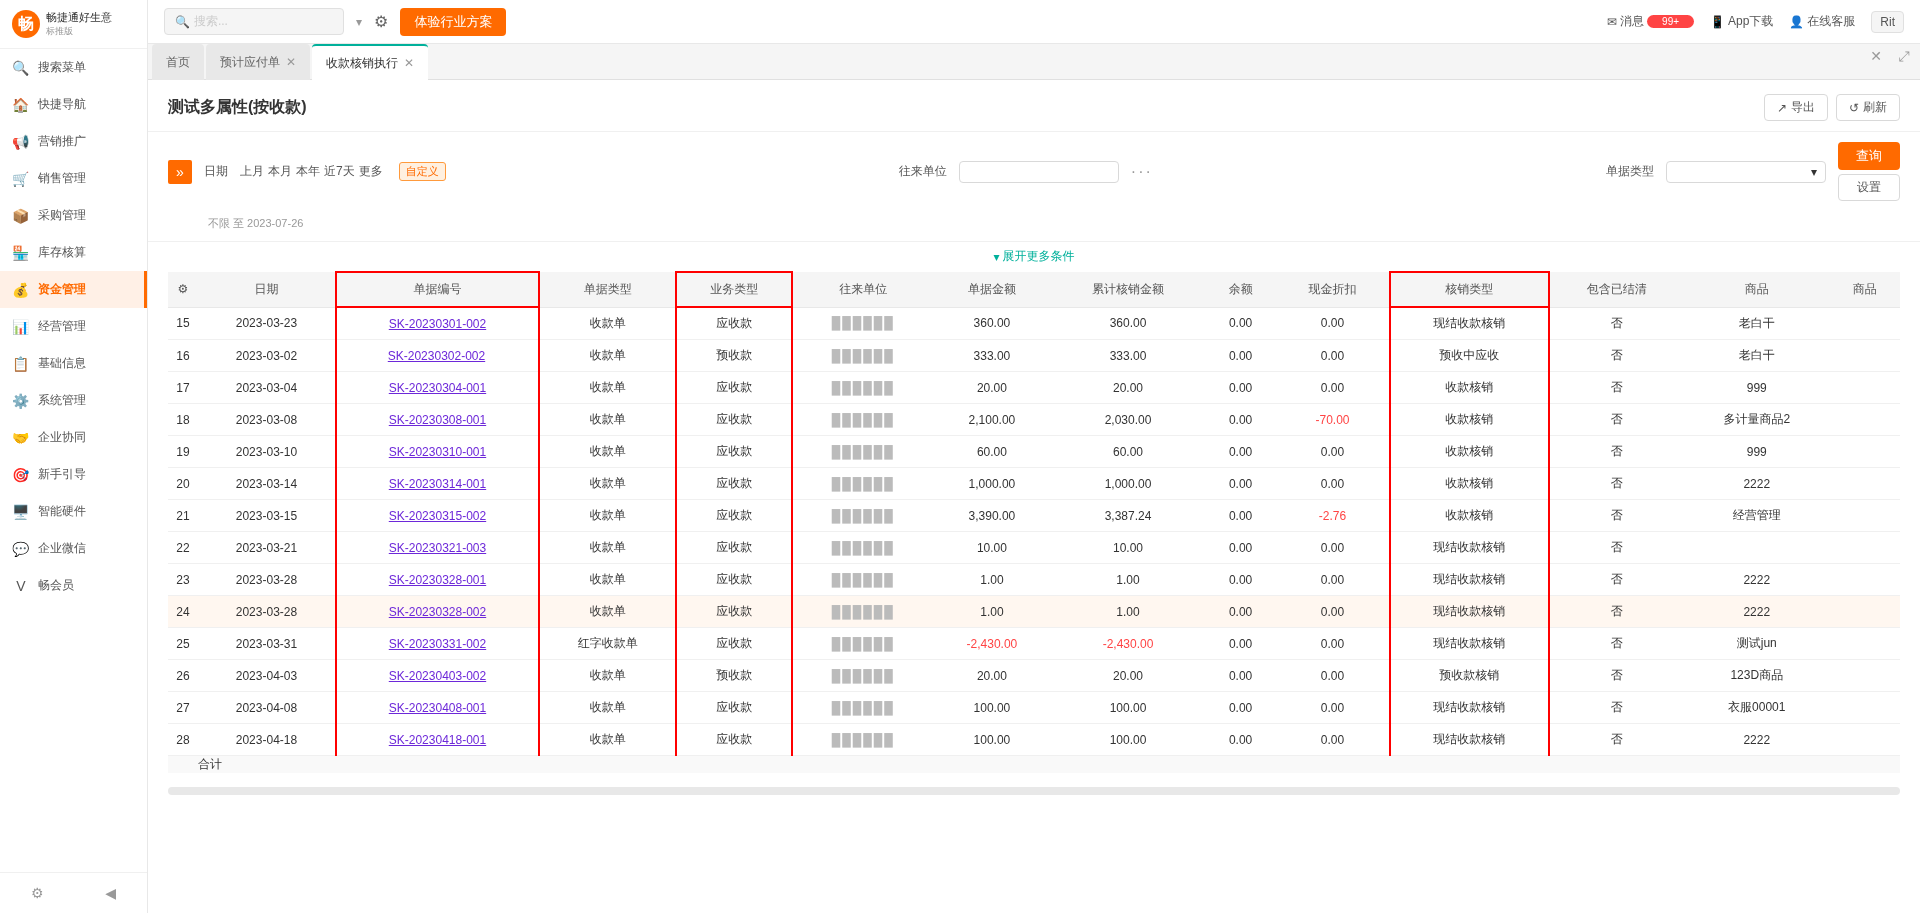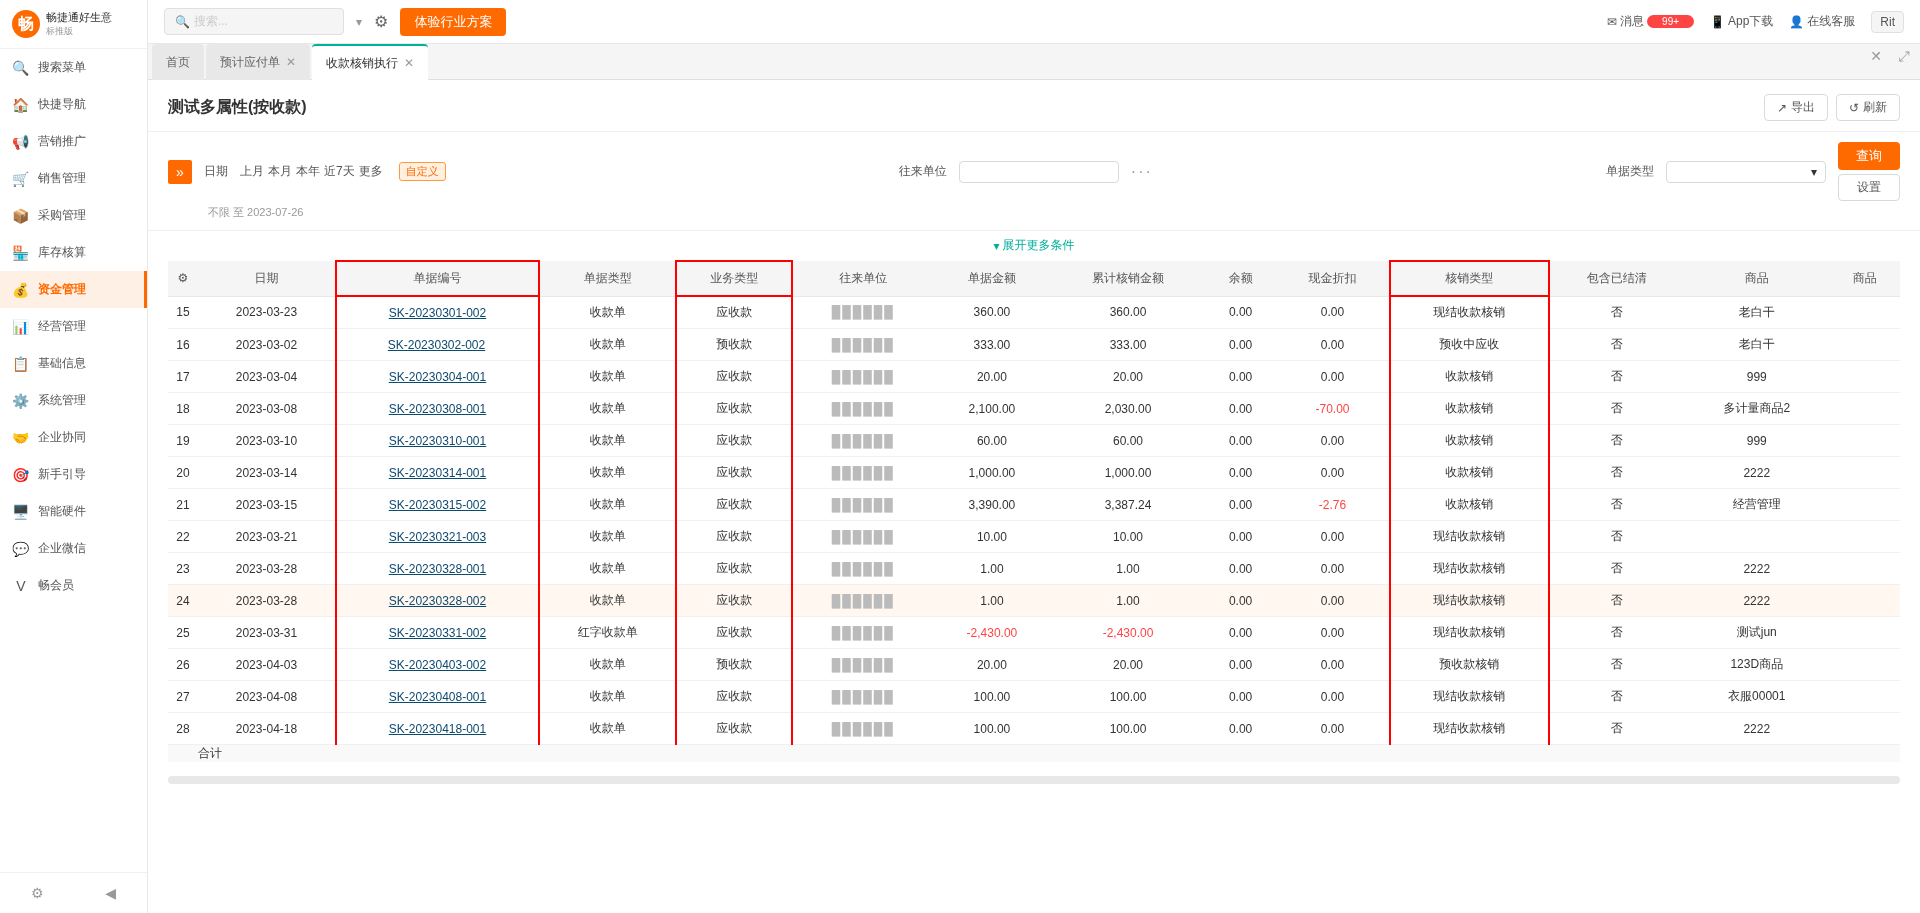--- a/index.html
+++ b/index.html
@@ -65,21 +65,21 @@
     .expand-more-btn { color: #00b09b; font-size: 12px; cursor: pointer; display: flex; align-items: center; gap: 3px; border: none; background: none; }
 
     
     .table-wrap { padding: 0 20px 10px; overflow-x: auto; }
     table { width: 100%; border-collapse: collapse; font-size: 12px; }
     thead tr { background: #f5f5f5; }
     thead th { padding: 8px 8px; text-align: center; color: #555; font-weight: 500; border-bottom: 1px solid #e8e8e8; white-space: nowrap; position: relative; }
     tbody tr { border-bottom: 1px solid #f0f0f0; }
     tbody tr.highlighted { background: #fff7f0; }
     tbody td { padding: 7px 8px; text-align: center; color: #333; white-space: nowrap; }
-    tbody td.link { color: #0c4a6e; cursor: pointer; text-decoration: underline; }
+    tbody td.link { color: #6d28d9; cursor: pointer; text-decoration: underline; }
     tbody td.negative { color: #ff4444; }
     .col-settings { width: 30px; }
 
     
     .total-row td { background: #f9f9f9; font-weight: 500; color: #333; }
 
     
     .table-scroll-bar { height: 8px; background: #e8e8e8; border-radius: 4px; margin: 4px 20px; }
 
     
@@ -247,21 +247,21 @@
         <span class="filter-label">单据类型</span>
         <div class="filter-select-wrap">
           <span></span>
           <span>▾</span>
         </div>
         <div style="display:flex;flex-direction:column;gap:4px">
           <button class="btn-query">查询</button>
           <button class="btn-settings">设置</button>
         </div>
       </div>
-      <div style="padding-left:36px; margin-top:4px;">
+      <div style="padding-left:36px; margin-top:15px;">
         <span class="filter-date-range">不限 至 2023-07-26</span>
       </div>
     </div>
 
     <div class="expand-more-row">
       <button class="expand-more-btn">
         <span>▾</span>
         <span>展开更多条件</span>
       </button>
     </div>

